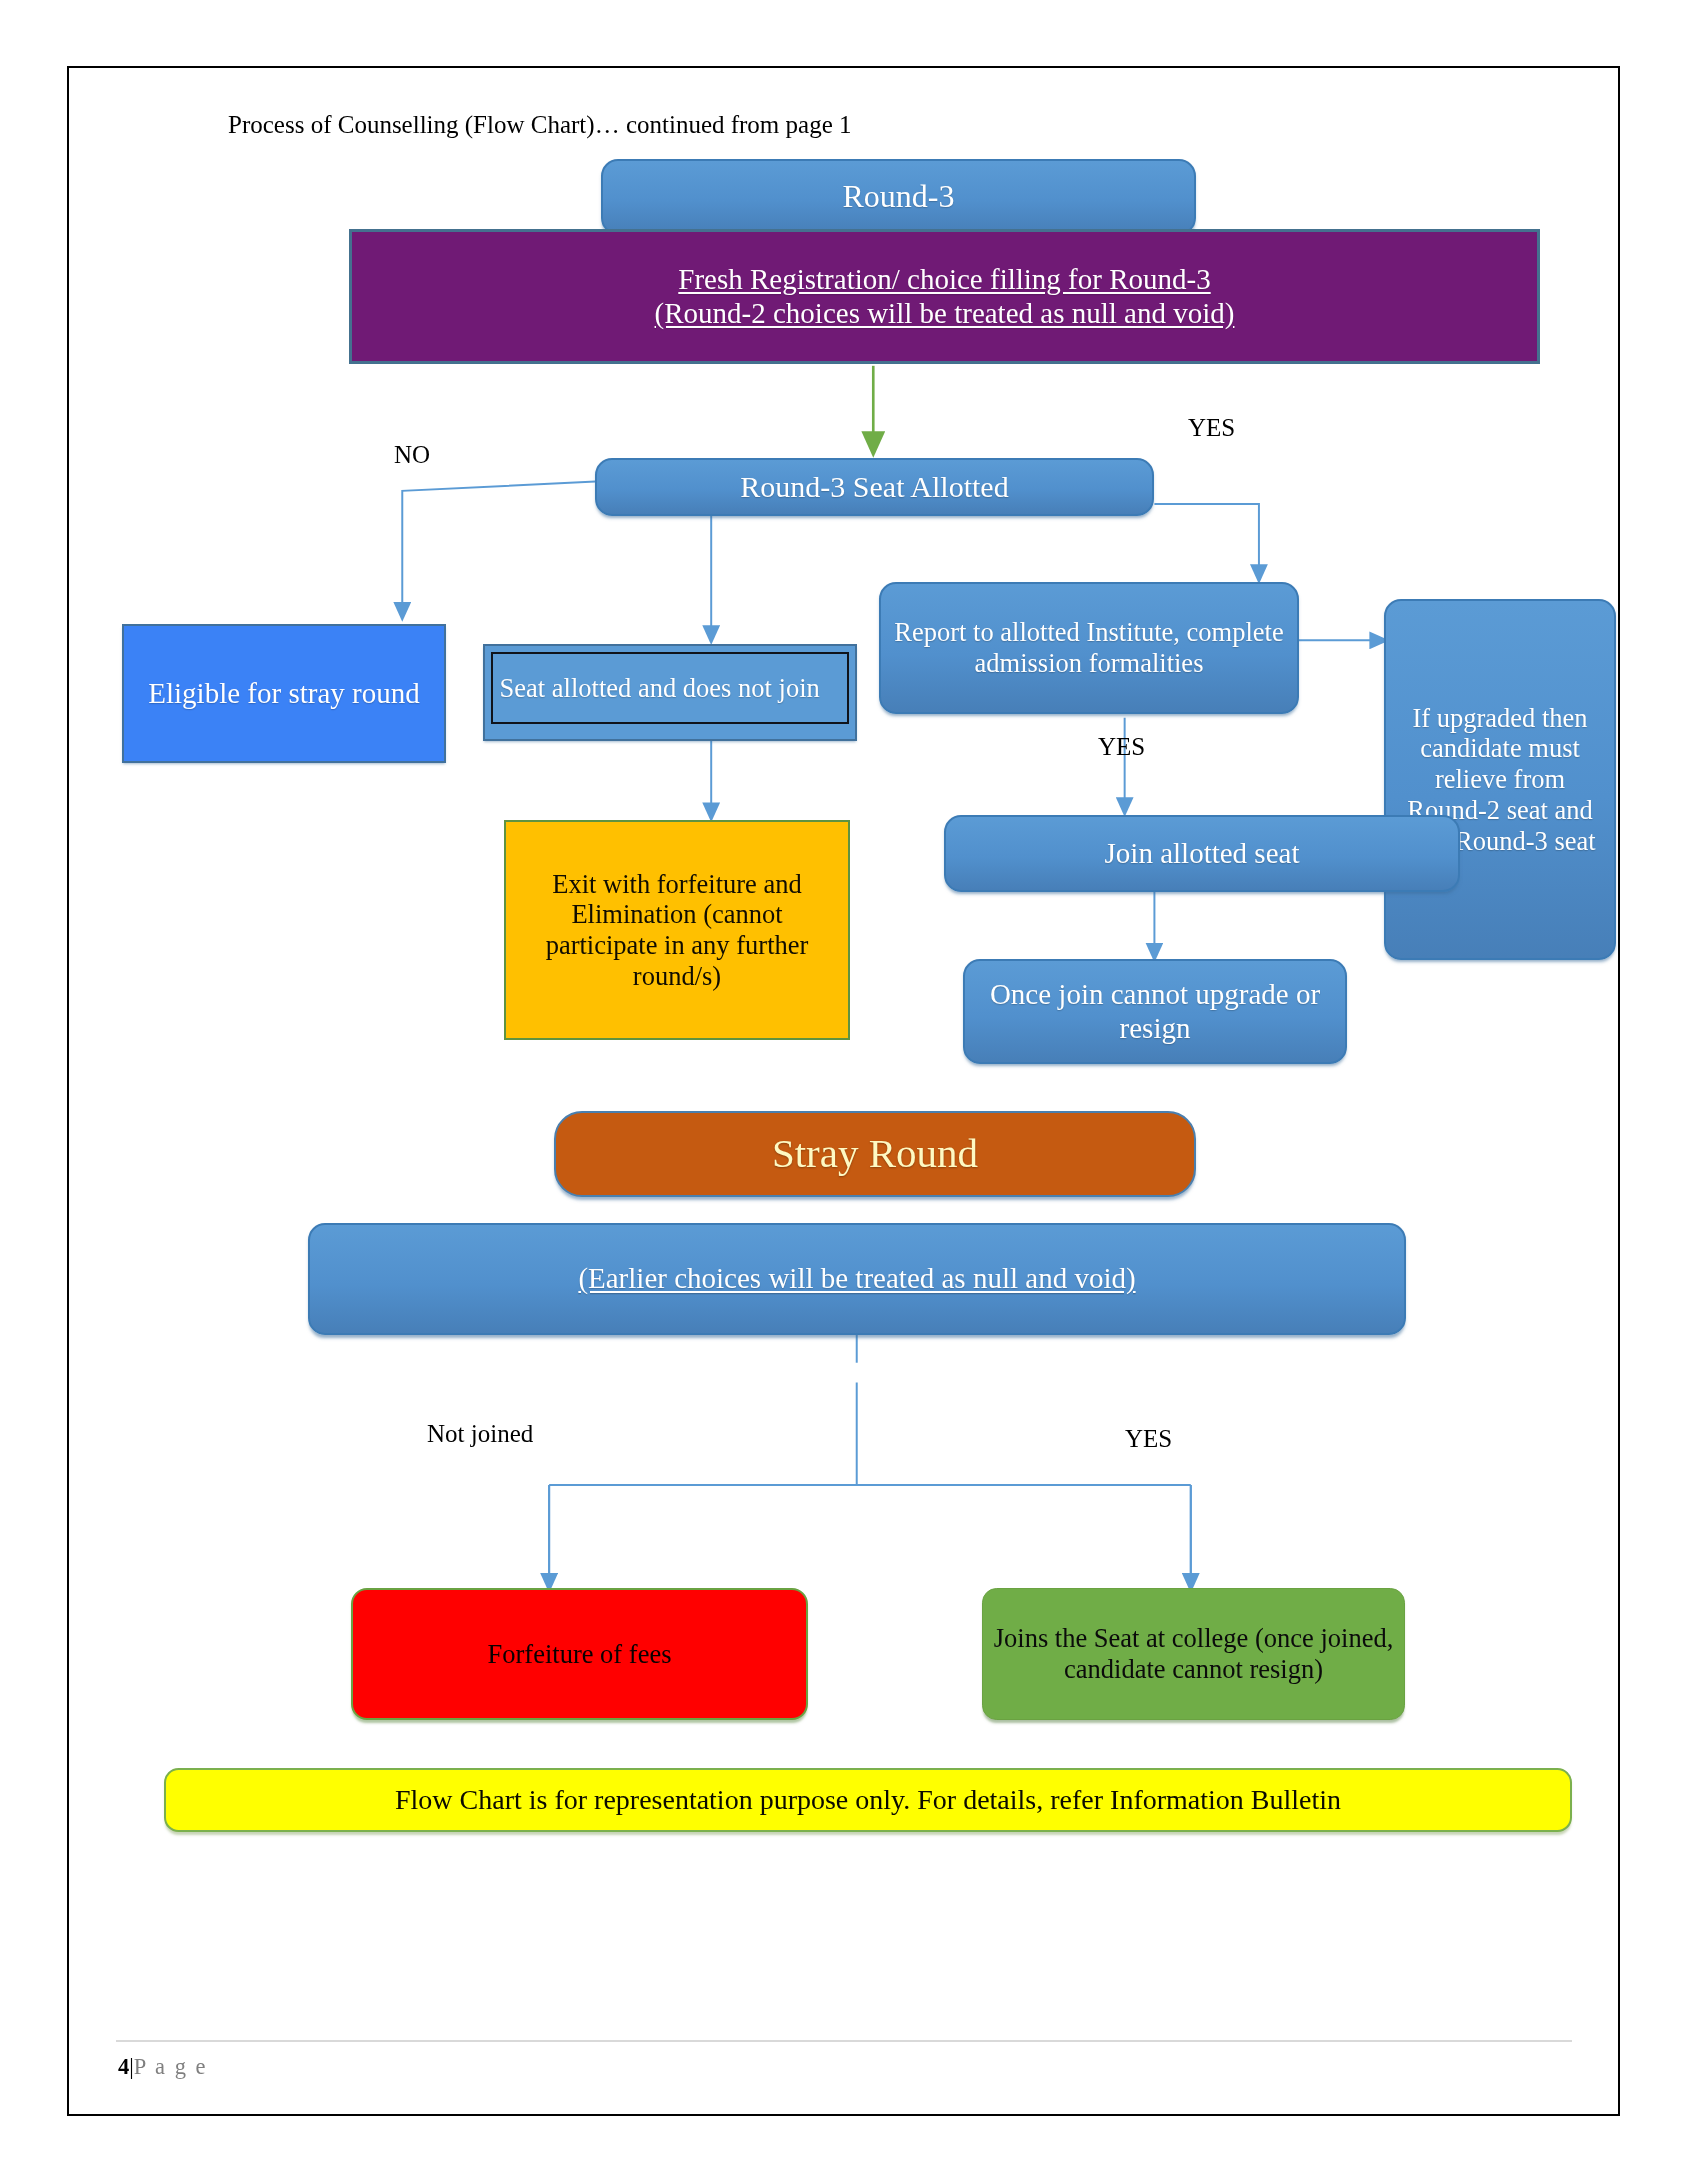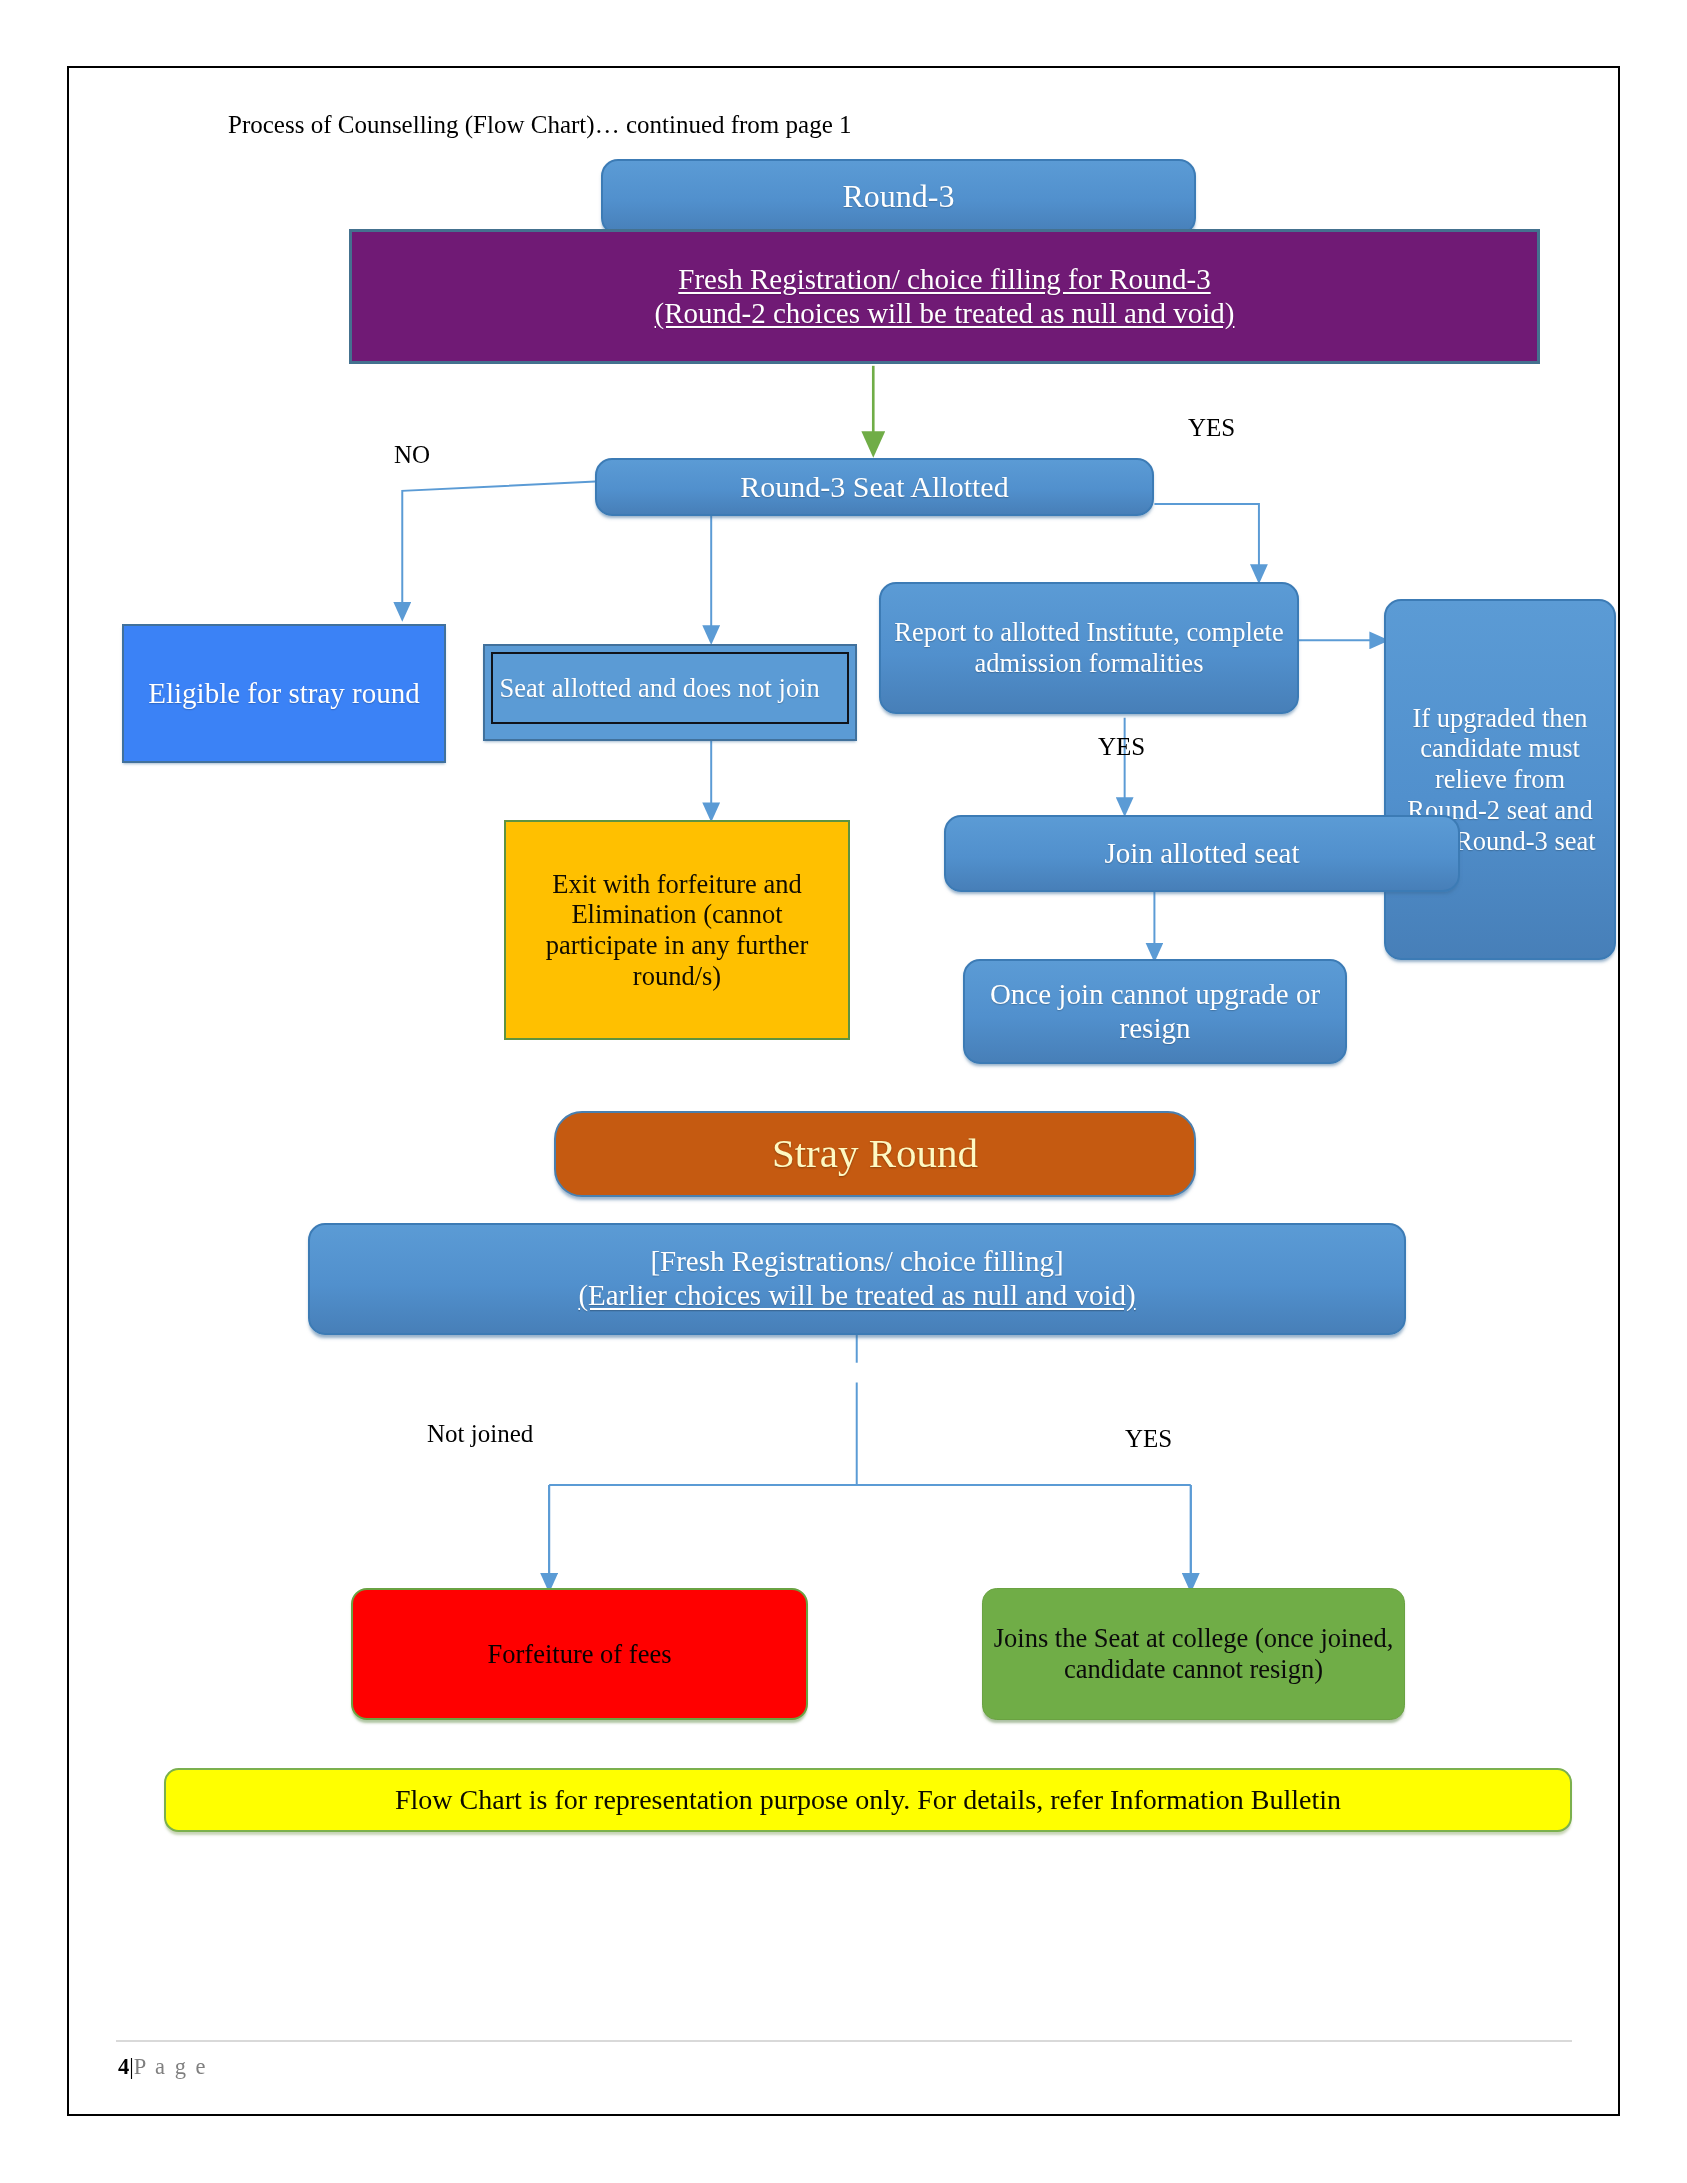--- a/index.html
+++ b/index.html
@@ -286,21 +286,20 @@
 
   <div class="node n-blue" style="left:963px; top:959px; width:384px; height:105px; font-size:29px;">
     <span class="txt">Once join cannot upgrade or resign</span>
   </div>
 
   <div class="node n-orange" style="left:554px; top:1111px; width:642px; height:86px; font-size:41px;">
     <span class="txt">Stray Round</span>
   </div>
 
   <div class="node n-blue" style="left:308px; top:1223px; width:1098px; height:112px; font-size:29px; flex-direction:column; justify-content:center;">
-    <span class="txt">[Fresh Registrations/ choice filling]</span>
     <span class="txt u">(Earlier choices will be treated as null and void)</span>
   </div>
 
 
   <div class="edge-label" style="left:427px; top:1421px;">Not joined</div>
 
   <div class="edge-label" style="left:1125px; top:1426px;">YES</div>
 
   <div class="node n-red" style="left:351px; top:1588px; width:457px; height:132px; font-size:26.5px;">
     <span class="txt">Forfeiture of fees</span>

